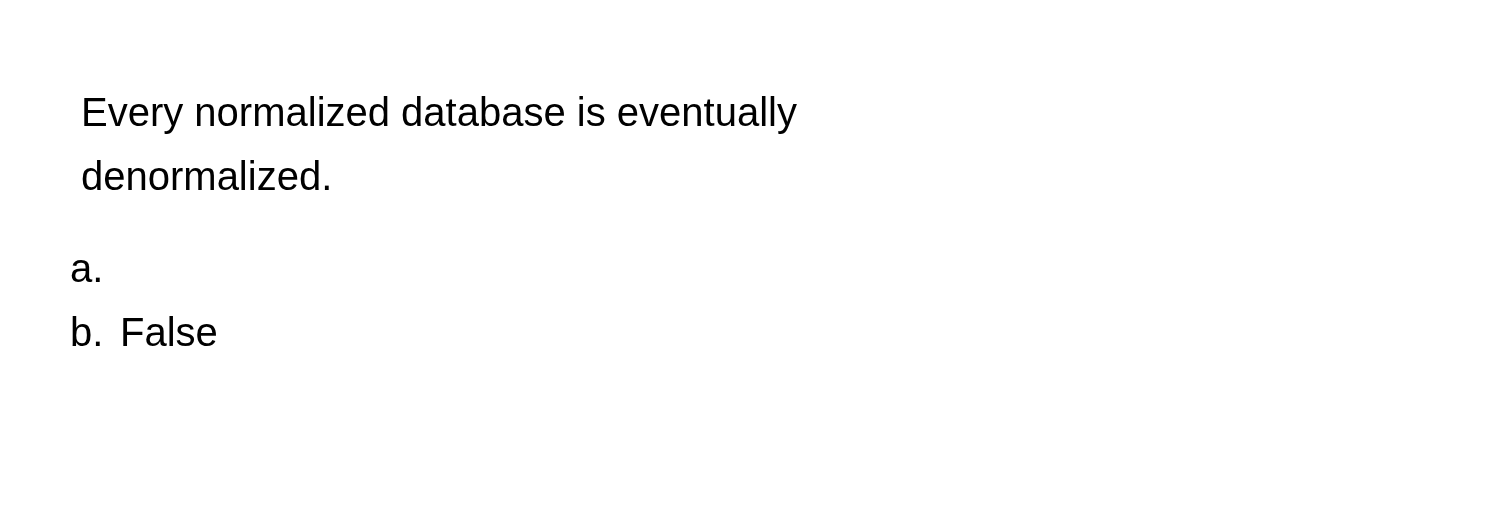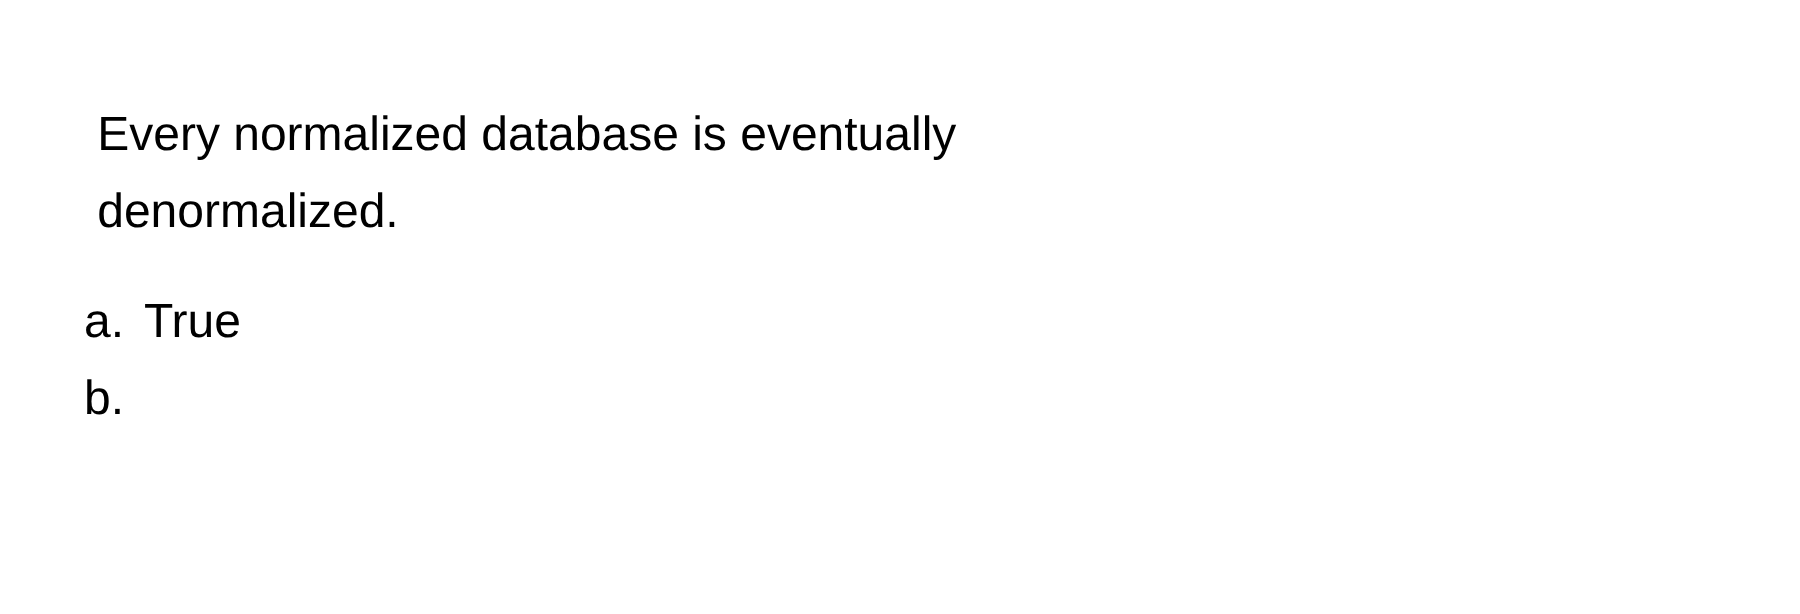--- a/index.html
+++ b/index.html
@@ -39,18 +39,18 @@
     }
   </style>
 </head>
 <body>
 
 <div class="question">Every normalized database is eventually denormalized.</div>
 
 <ul class="options">
   <li class="option">
     <span class="option-label">a.</span>
-    <span class="option-text">True</span>
   </li>
   <li class="option">
     <span class="option-label">b.</span>
+    <span class="option-text">False</span>
   </li>
 </ul>
 
 </body></html>

